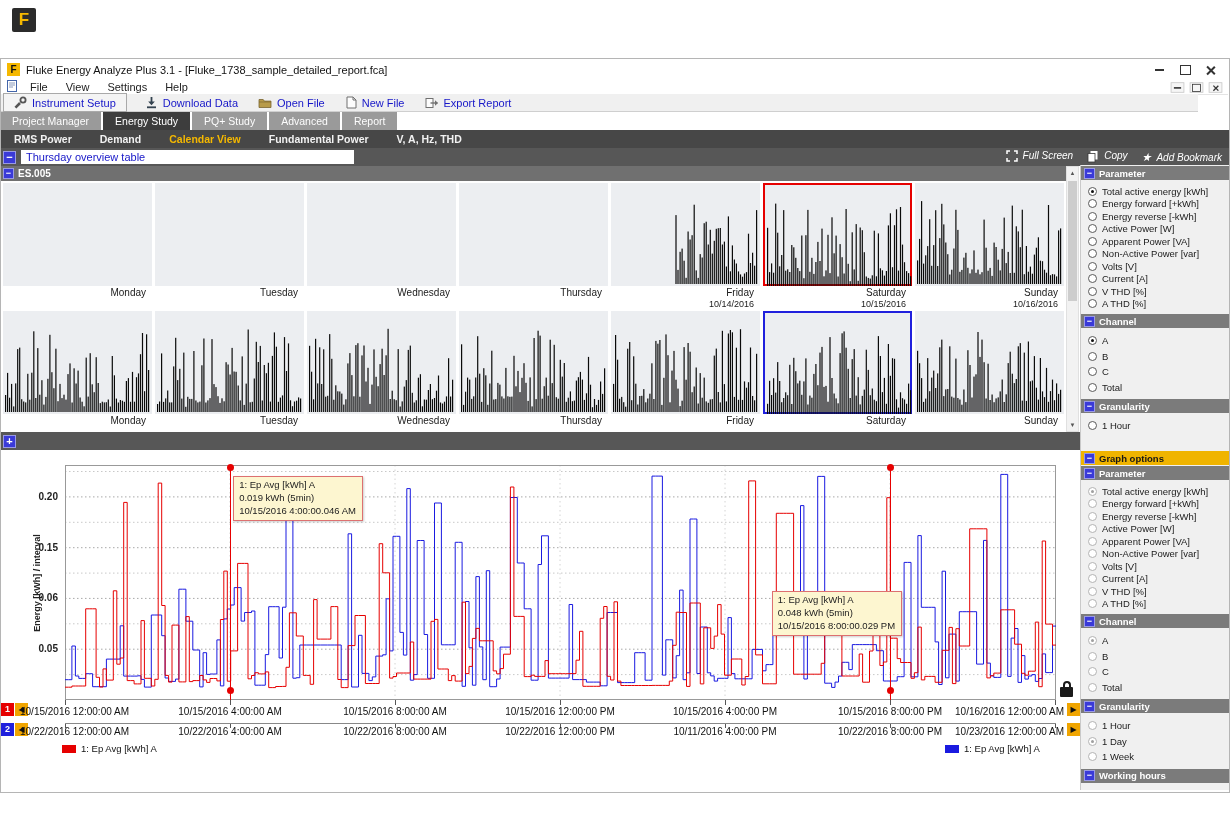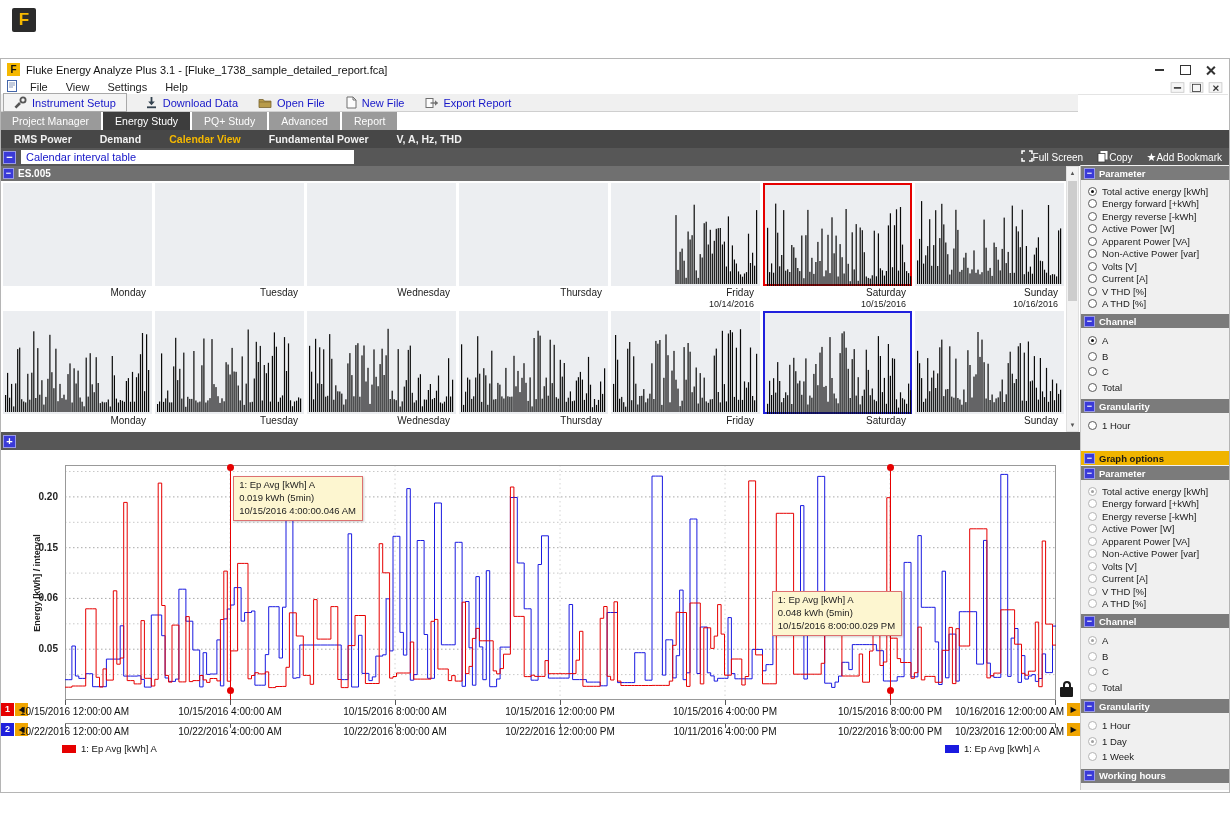--- a/index.html
+++ b/index.html
@@ -20,42 +20,42 @@
   .ico-res{width:9px;height:8px;border:1px solid #333;}
   .ico-x{width:10px;height:10px;position:relative;}
   .ico-x::before,.ico-x::after{content:"";position:absolute;left:4px;top:0;width:1.6px;height:11px;background:#333;}
   .ico-x::before{transform:rotate(45deg);} .ico-x::after{transform:rotate(-45deg);}
   .menubar{left:1px;top:80px;width:1227px;height:14px;background:#fff;display:flex;align-items:center;
            border-bottom:1px solid #e4e4e4;}
   .menu-item{font-size:11px;color:#222;padding:0 9px;}
   .mdi{margin-left:auto;display:flex;gap:2px;margin-right:4px;}
   .mdi .wb{width:15px;height:11px;border:1px solid #c9c9c9;background:#f6f6f6;transform:scale(.8);}
   
-  .toolbar{left:1px;top:94px;width:1077px;height:18px;background:#f0f0f0;border-bottom:1px solid #cfcfcf;
+  .toolbar{left:1px;top:94px;width:1197px;height:18px;background:#f0f0f0;border-bottom:1px solid #cfcfcf;
            display:flex;align-items:center;padding-left:2px;box-sizing:border-box;}
   .tbtn{display:flex;align-items:center;gap:5px;font-size:11px;color:#1616c8;padding:1px 10px;height:15px;}
   .tbtn.framed{border:1px solid #a9a9a9;background:#f4f4f4;margin-right:8px;}
   .tbtn .ticon{display:flex;align-items:center;}
   
   .tabsrow{left:0;top:112px;width:1230px;height:18px;background:#fff;display:flex;}
   .tab{background:#9a9a9a;color:#fdfdfd;font-size:10.5px;line-height:18px;padding:0 12px;margin-right:2px;}
   .tab.active{background:#3d3d3d;color:#fff;}
   .subtabs{left:0;top:130px;width:1230px;height:18px;background:#474747;display:flex;}
   .subtab{color:#f2f2f2;font-size:10.5px;font-weight:600;line-height:18px;padding:0 14px;text-align:center;}
   .subtab.active{color:#f5b800;}
   
   .secrow{left:0;top:148px;width:1230px;height:18px;background:#575757;display:flex;align-items:center;}
   .graphbar{left:0;top:432px;width:1080px;height:18px;background:#575757;display:flex;align-items:center;}
   .bluebox{width:13px;height:13px;background:#3a3ad8;border:1px solid #9a9ae4;color:#fff;font-size:11px;
            line-height:10px;text-align:center;font-weight:bold;box-sizing:border-box;margin:0 5px 0 3px;flex:none;}
   .bluebox.sm{width:11px;height:11px;font-size:9px;line-height:8px;margin:0 4px 0 3px;}
   .sec-title{width:328px;height:14px;background:#fff;color:#1616c8;font-size:11px;line-height:14px;
              padding-left:5px;}
   .sec-actions{margin-left:auto;display:flex;align-items:center;gap:14px;margin-right:8px;}
-  .sact{display:flex;align-items:center;color:#fff;font-size:10px;}
+  .sact{display:flex;gap:5px;color:#fff;font-size:10px;font-style:italic;}
   .star{color:#fff;font-size:11px;line-height:11px;}
   .esbar{left:0;top:166px;width:1066px;height:15px;background:#707070;display:flex;align-items:center;}
   .es-title{color:#fff;font-size:10px;font-weight:bold;}
   
   .calarea{left:0;top:181px;width:1066px;height:251px;background:#fff;}
   .week{position:absolute;left:0;width:1066px;overflow:hidden;}
   .cal-cell{position:absolute;top:0;width:149px;height:130px;}
   .cal-box{position:absolute;left:0;top:0;width:149px;height:103px;background:#eceef1;box-sizing:border-box;}
   .cal-box.sel-red{border:2px solid #e60000;}
   .cal-box.sel-blue{border:2px solid #2020dd;}
@@ -209,21 +209,21 @@
 <div class="abs subtabs" id="sub-tabs">
     <div class="subtab">RMS Power</div>
     <div class="subtab">Demand</div>
     <div class="subtab active">Calendar View</div>
     <div class="subtab">Fundamental Power</div>
     <div class="subtab">V, A, Hz, THD</div>
   </div>
 
 <div class="abs secrow">
   <span class="bluebox">−</span>
-  <span class="sec-title">Calendar interval table</span>
+  <span class="sec-title">Thursday overview table</span>
   <span class="sec-actions" id="sec-actions">
       <span class="sact">
         <span class="ticon"><svg width="12" height="12">
             <g stroke="#fff" stroke-width="1.5" fill="none">
               <path d="M1 4 V1 H4"></path>
               <path d="M8 1 H11 V4"></path>
               <path d="M11 8 V11 H8"></path>
               <path d="M4 11 H1 V8"></path>
             </g>
           </svg></span>

